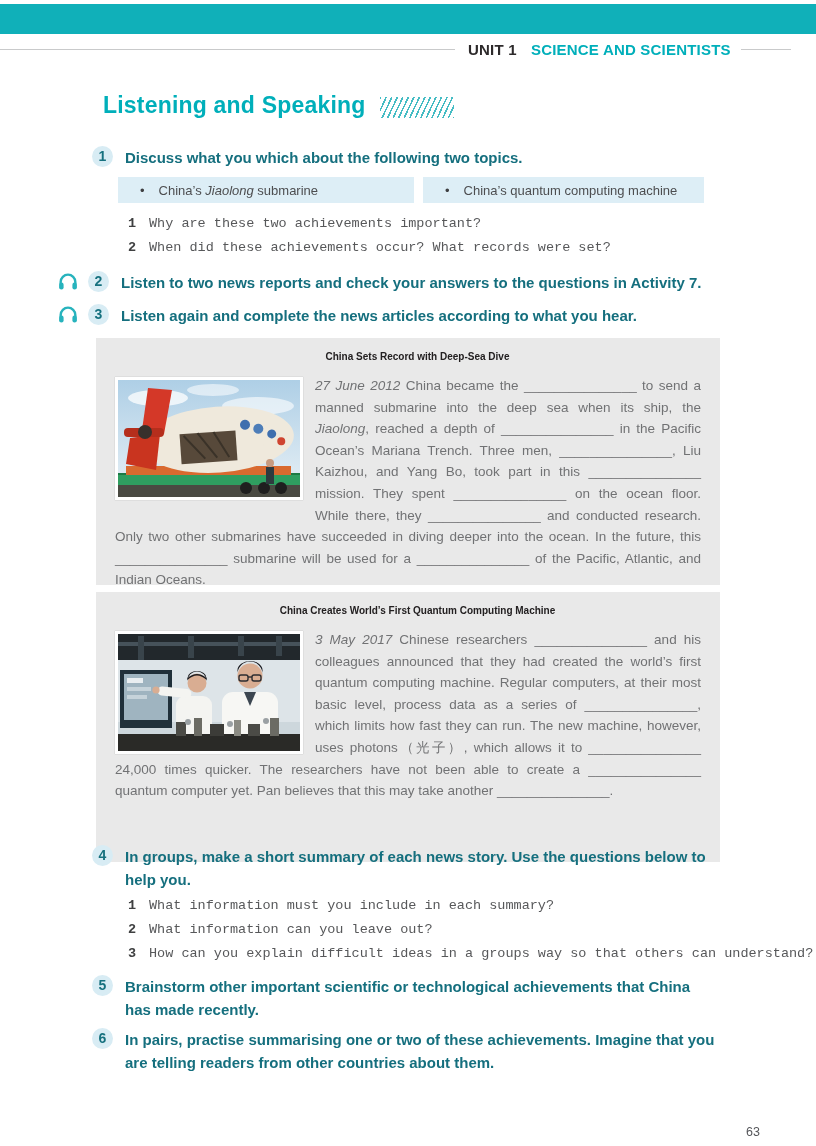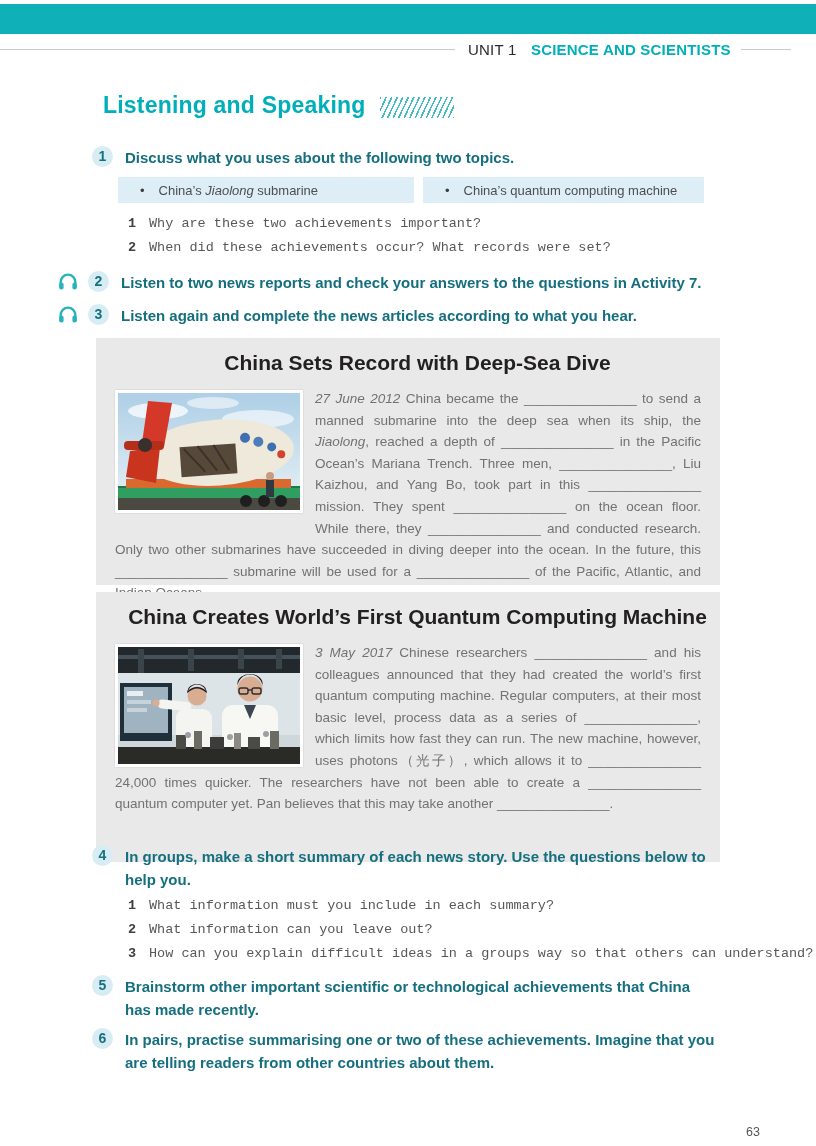--- a/index.html
+++ b/index.html
@@ -12,21 +12,21 @@
   }
   .page { position:absolute; inset:0; }
 
   
   .topbar { position:absolute; top:4px; left:0; width:816px; height:30px; background:#10b0b9; }
 
   
   .hline { position:absolute; height:1px; background:#c9cacb; top:49px; }
   .hline.left  { left:0; width:455px; }
   .hline.right { left:741px; width:50px; }
-  .unit-label { position:absolute; left:468px; top:41px; font-size:15px; font-weight:400; color:#2d2a2b; letter-spacing:.2px; }
+  .unit-label { position:absolute; left:468px; top:41px; font-size:15px; font-weight:700; color:#2d2a2b; letter-spacing:.2px; }
   .unit-title { position:absolute; left:531px; top:41px; font-size:15px; font-weight:700; color:#00afba; letter-spacing:.2px; }
 
   
   .section-title-row { position:absolute; top:92px; left:103px; display:flex; align-items:center; }
   .section-title { margin:0; font-size:23px; font-weight:700; color:#00afba; letter-spacing:.2px; }
   .hatch { display:inline-block; width:74px; height:21px; margin-left:14px; margin-top:4px;
            background:repeating-linear-gradient(115deg, #45bcc4 0px, #45bcc4 1.5px, transparent 1.5px, transparent 5px); }
 
   
   .activity { position:absolute; display:flex; align-items:flex-start; }
@@ -46,21 +46,21 @@
   .it { font-style:italic; }
 
   
   .q-list { position:absolute; left:128px;font-family:Liberation Mono, monospace; }
   .q-row { margin-bottom:5px; line-height:18px; }
   .q-num { display:inline-block; width:12px; font-size:13.5px; font-weight:700; color:#3f4041; margin-right:9px; }
   .q-text { font-size:13.5px; color:#57585a; }
 
   
   .article-box { position:absolute; left:96px; width:624px; background:#e9e9e9; }
-  .article-title { padding-top:13px; text-align:center; font-weight:700; font-size:21px; color:#232021;padding-left:19px; }
+  .article-title { padding-top:13px; text-align:center; font-weight:700; font-size:10px; color:#232021;padding-left:19px; }
   .article-body { margin:13px 19px 0 19px; font-size:13.5px; line-height:21.6px; color:#717274; text-align:justify; }
   .article-photo { float:left; width:182px; height:117px; border:3px solid #ffffff; box-shadow:0 0 1px rgba(0,0,0,.25); }
   .photo1 { margin:2px 12px 8px 0; }
   .photo2 { margin:2px 12px 2px 0; }
   .article-photo svg { display:block; }
 
   
   .page-num { position:absolute; left:746px; top:1125px; font-size:12.5px; color:#55565a; }
 </style>
 </head>
@@ -75,21 +75,21 @@
   <span class="unit-title">SCIENCE AND SCIENTISTS</span>
   <div class="hline right"></div>
 
   <div class="section-title-row">
     <h1 class="section-title">Listening and Speaking</h1>
     <span class="hatch"></span>
   </div>
 
   <div class="activity" style="top:146px; left:92px;">
     <span class="badge">1</span>
-    <div class="a-heading w-wide">Discuss what you uses about the following two topics.</div>
+    <div class="a-heading w-wide">Discuss what you which about the following two topics.</div>
   </div>
 
   <div class="topic-box topic1">
     <span class="bullet">•</span>
     <span class="t-text"><span>China’s </span><span class="it">Jiaolong</span><span> submarine</span></span>
   </div>
   <div class="topic-box topic2">
     <span class="bullet">•</span>
     <span class="t-text">China’s quantum computing machine</span>
   </div>

